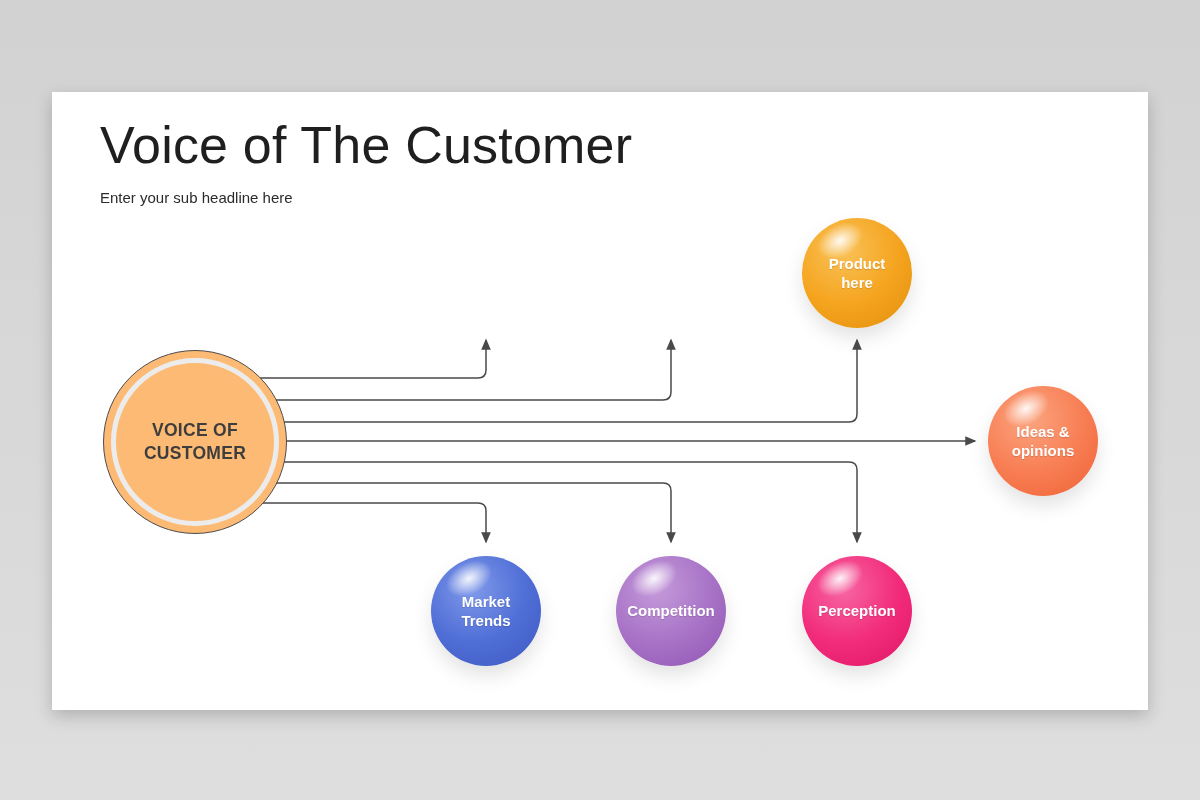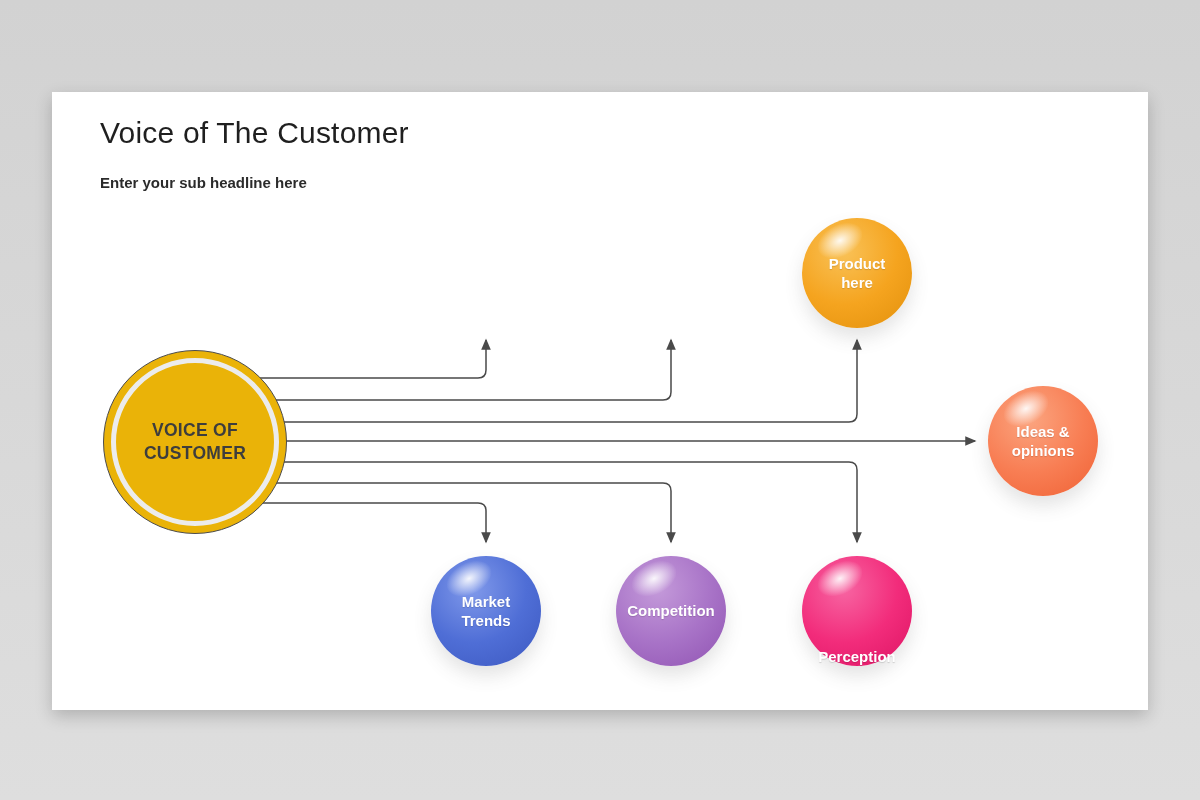--- a/index.html
+++ b/index.html
@@ -10,35 +10,35 @@
   }
   .stage { position: relative; width: 1200px; height: 800px; }
   .slide {
     position: absolute; left: 52px; top: 92px;
     width: 1096px; height: 618px;
     background: #ffffff;
     box-shadow: 0 6px 16px rgba(0,0,0,0.20);
   }
   .slide-header { position: absolute; left: 48px; top: 24px; }
   .slide-title {
-    font-size: 30px; font-weight: 400; color: #1f1f1f;
+    font-size: 52px; font-weight: 400; color: #1f1f1f;
     letter-spacing: 0.2px; line-height: 1.15;
   }
   .slide-subtitle {
-    margin-top: 23px; font-size: 15px; font-weight: 700; color: #2b2b2b;
+    margin-top: 13px; font-size: 15px; font-weight: 400; color: #2b2b2b;
   }
   .diagram { position: absolute; inset: 0; }
   .connector-svg { position: absolute; left: 0; top: 0; }
   .conn { fill: none; stroke: #4a4a4a; stroke-width: 1.5; }
 
   
   .center-node {
     position: absolute; left: 51px; top: 258px;
     width: 184px; height: 184px; border-radius: 50%;
-    background: #eab308; border: 1.6px solid #4c4c4c;
+    background: #fdba74; border: 1.6px solid #4c4c4c;
     display: flex; align-items: center; justify-content: center;
   }
   .center-node::before {
     content: ""; position: absolute; inset: 7px;
     border-radius: 50%; border: 5px solid #ececec;
   }
   .center-label {
     position: relative; width: 122px; text-align: center;
     font-size: 17.5px; font-weight: bold; color: #3d3d3d;
     line-height: 1.3; letter-spacing: 0.3px;
@@ -64,21 +64,21 @@
     position: relative; color: #ffffff; font-weight: bold;
     font-size: 15px; line-height: 1.3; padding: 0 10px;
     text-shadow: 0 1px 1px rgba(0,0,0,0.15);
   }
   .b-0 { left: 379px; top: 126px; }
   .b-1 { left: 564px; top: 126px; }
   .b-2 { left: 750px; top: 126px; }
   .b-3 { left: 936px; top: 294px; }
   .b-4 { left: 379px; top: 464px; align-items: center; }
   .b-5 { left: 564px; top: 464px; }
-  .b-6 { left: 750px; top: 464px; align-items: flex-end; }
+  .b-6 { left: 750px; top: 464px; }
 </style>
 </head>
 <body>
 
 <div class="stage">
   <div class="slide">
 
     <div class="slide-header">
       <div class="slide-title">Voice of The Customer</div>
       <div class="slide-subtitle">Enter your sub headline here</div>

